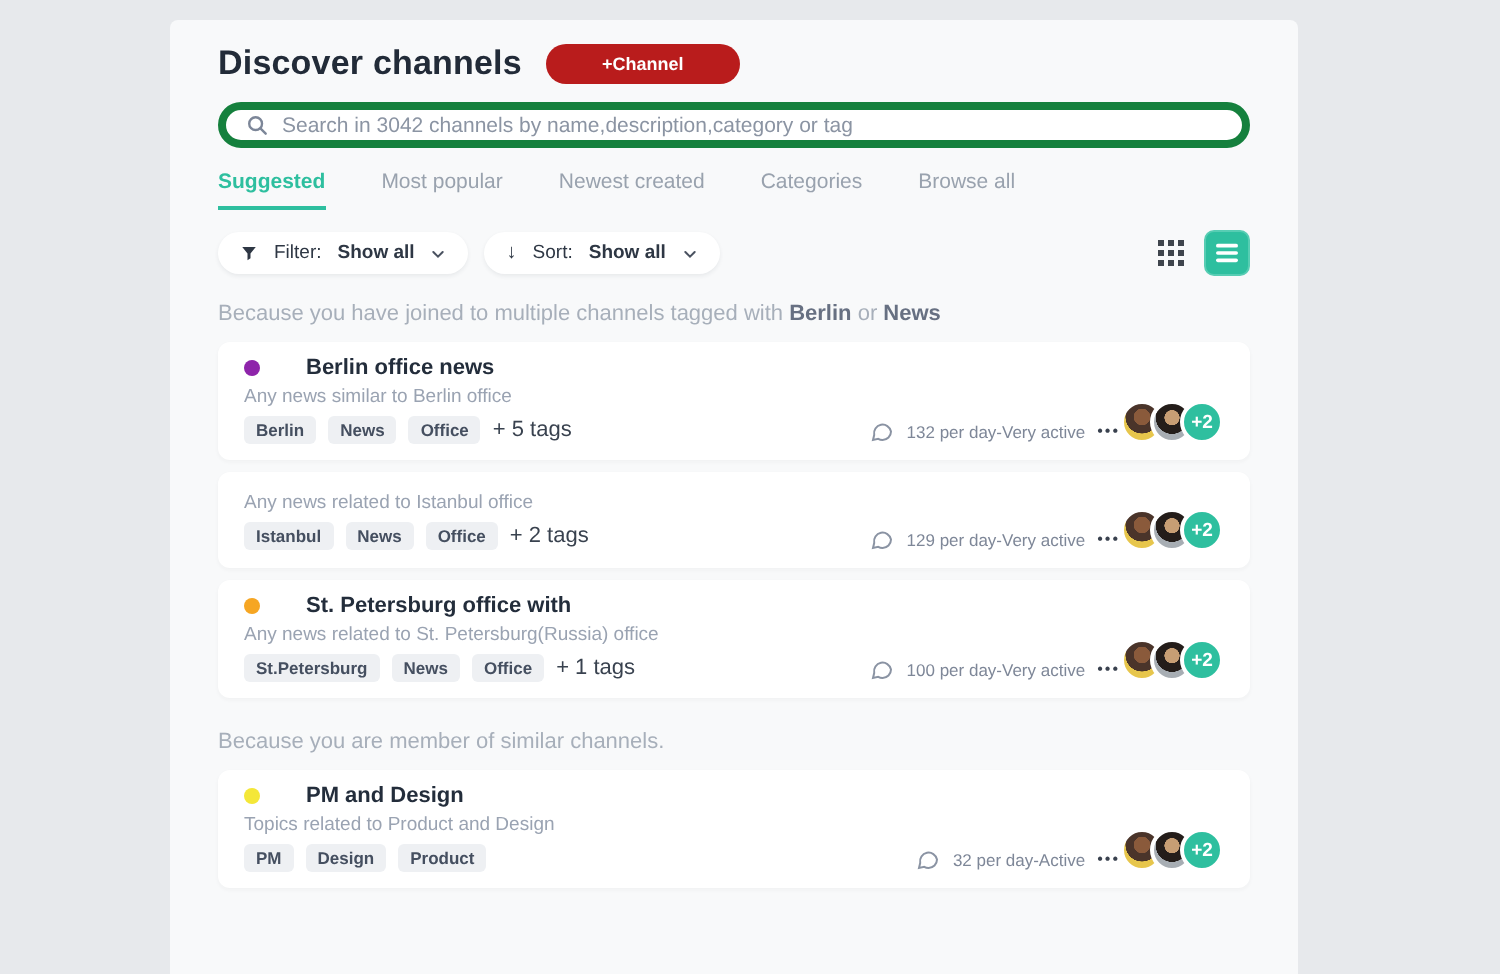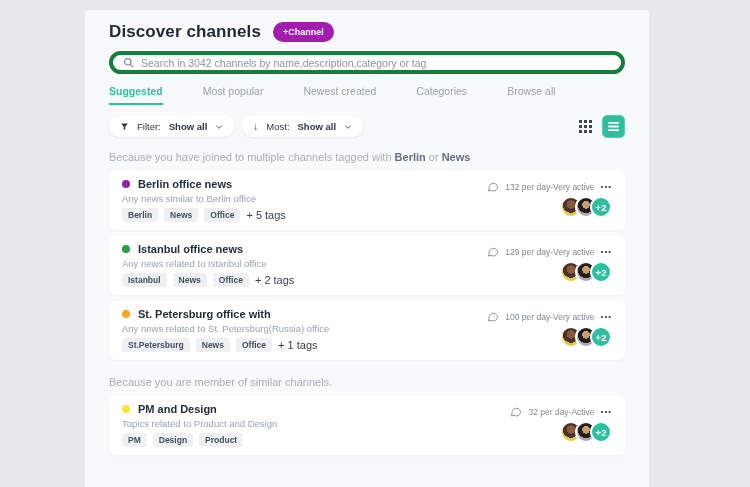--- a/index.html
+++ b/index.html
@@ -10,35 +10,35 @@
     overflow:hidden;
   }
   .panel {
     position:absolute; left:85px; top:10px; width:564px; height:477px;
     background:#f8f9fa; border-radius:4px 4px 0 0; padding:12px 24px 0 24px;
   }
   
   .title-row { display:flex; align-items:center; gap:12px; }
   .page-title { font-size:17px; font-weight:700; color:#222b38; letter-spacing:.1px; }
   .add-channel-btn {
-    background:#a21caf; color:#fff; border:none; font-family:inherit;
-    font-size:9px; font-weight:700; padding:5px 10px; border-radius:12px; cursor:pointer;
+    background:#b91c1c; color:#fff; border:none; font-family:inherit;
+    font-size:9px; font-weight:700; padding:5px 28px; border-radius:12px; cursor:pointer;
   }
   
   .search-bar {
     margin-top:9px; height:23px; background:#fff; border:4px solid #15803d;
     border-radius:13px; display:flex; align-items:center; gap:7px; padding:0 10px;
   }
   .search-bar input {
     border:none; outline:none; background:transparent; flex:1;
     font-family:inherit; font-size:10.5px; color:#3c4454;
   }
   .search-bar input::placeholder { color:#8b94a3; }
   
-  .tabs { margin-top:11px; display:flex; gap:40px; }
+  .tabs { margin-top:11px; display:flex; gap:28px; }
   .tab {
     font-size:10.5px; color:#99a2ae; padding-bottom:6px; cursor:pointer;
     border-bottom:2px solid transparent;
   }
   .tab.active { color:#2ebf9f; font-weight:700; border-bottom-color:#2ebf9f; }
   
   .toolbar { margin-top:10px; display:flex; align-items:center; }
   .pill {
     background:#fff; border:none; border-radius:12px; padding:5px 11px;
     font-family:inherit; font-size:9.5px; color:#2e3744; display:flex; align-items:center;
@@ -53,31 +53,31 @@
   }
   
   .reason { font-size:11px; color:#a7afba; margin:13px 0 8px 0; }
   .reason b { color:#677082; font-weight:700; }
   
   .card {
     background:#fff; border-radius:6px; padding:7px 13px 8px 13px; margin-bottom:6px;
     display:flex; justify-content:space-between; box-shadow:0 1px 2px rgba(40,50,60,.04);
     cursor:pointer; min-height:48px;
   }
-  .name-row { display:flex; align-items:center; gap:8px; }
+  .name-row { display:flex; align-items:center; gap:23px; }
   .dot { width:8px; height:8px; border-radius:50%; display:inline-block; }
   .ch-name { font-size:11px; font-weight:700; color:#232d3b; }
   .ch-desc { font-size:9.5px; color:#9aa3b2; margin-top:3px; }
   .tags-row { display:flex; align-items:center; gap:6px; margin-top:4px; }
   .tag {
     background:#eef0f3; border-radius:3px; padding:2px 6px;
     font-size:8.5px; font-weight:700; color:#454f60;
   }
   .more-tags { font-size:11px; font-weight:400; color:#39424f; }
-  .card-right { display:flex; flex-direction:column; align-items:flex-end; }
+  .card-right { display:flex; flex-direction:row; align-items:flex-end; }
   .stats-row { display:flex; align-items:center; gap:6px; margin-top:3px; }
   .activity { font-size:8.5px; color:#7e8798; }
   .menu-dots { font-size:8px; color:#39414e; letter-spacing:1px; cursor:pointer; line-height:1; }
   .avatars-row { display:flex; margin-top:3px; }
   .avatar {
     width:22px; height:22px; border-radius:50%; border:2px solid #fff; display:flex;
     align-items:center; justify-content:center;
   }
   .avatar.a1 { background:radial-gradient(circle at 50% 36%, #8a5a3b 0 28%, #4a342a 29% 56%, #e7c64c 57%); }
   .avatar.a2 { margin-left:-7px; background:radial-gradient(circle at 50% 38%, #c79e74 0 26%, #241d1a 27% 56%, #a7adb3 57%); }
@@ -124,21 +124,21 @@
       <span>Filter:</span>
       <b>Show all</b>
       <span>
         <svg width="8" height="8" viewBox="0 0 24 24" fill="none" stroke="#4a5260" stroke-width="3" stroke-linecap="round">
             <polyline points="5,9 12,16 19,9"></polyline>
           </svg>
       </span>
     </button>
     <button class="pill">
       <span style="font-size:10px;color:#2e3744;">↓</span>
-      <span>Most:</span>
+      <span>Sort:</span>
       <b>Show all</b>
       <span>
         <svg width="8" height="8" viewBox="0 0 24 24" fill="none" stroke="#4a5260" stroke-width="3" stroke-linecap="round">
             <polyline points="5,9 12,16 19,9"></polyline>
           </svg>
       </span>
     </button>
     <div class="spacer"></div>
     <button class="view-grid-btn">
       <span>
@@ -195,24 +195,20 @@
       <div class="avatars-row">
         <span class="avatar a1"></span>
         <span class="avatar a2"></span>
         <span class="avatar overflow">+2</span>
       </div>
     </div>
   </div>
 
   <div class="card">
     <div class="card-left">
-      <div class="name-row">
-        <span class="dot" style="background: rgb(46, 158, 68);"></span>
-        <span class="ch-name">Istanbul office news</span>
-      </div>
       <div class="ch-desc">Any news related to Istanbul office</div>
       <div class="tags-row">
         <span class="tag">Istanbul</span>
         <span class="tag">News</span>
         <span class="tag">Office</span>
         <span class="more-tags">+ 2 tags</span>
       </div>
     </div>
     <div class="card-right">
       <div class="stats-row">

